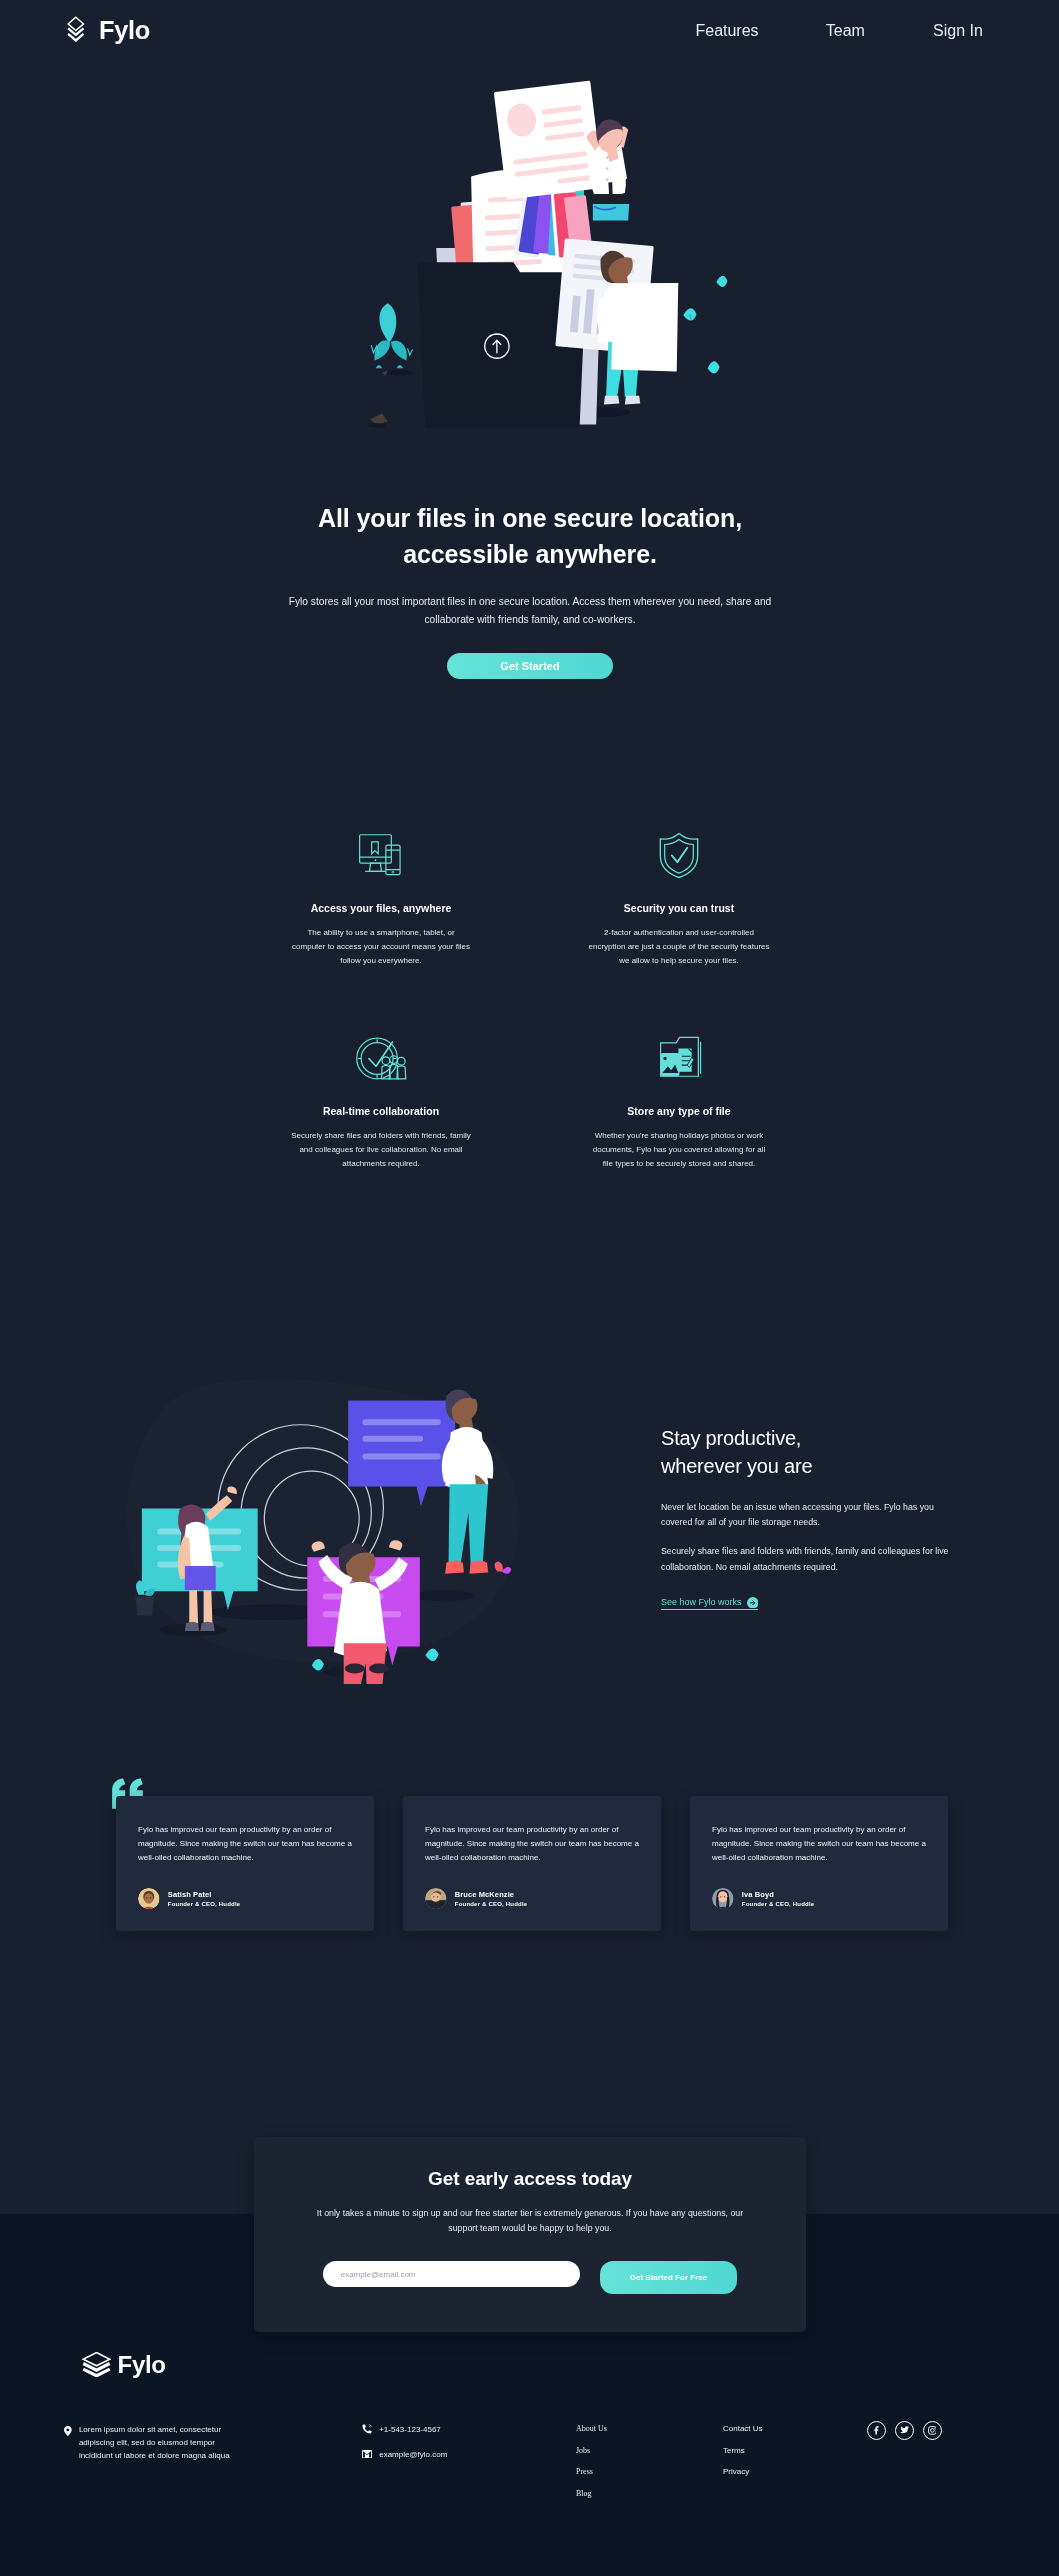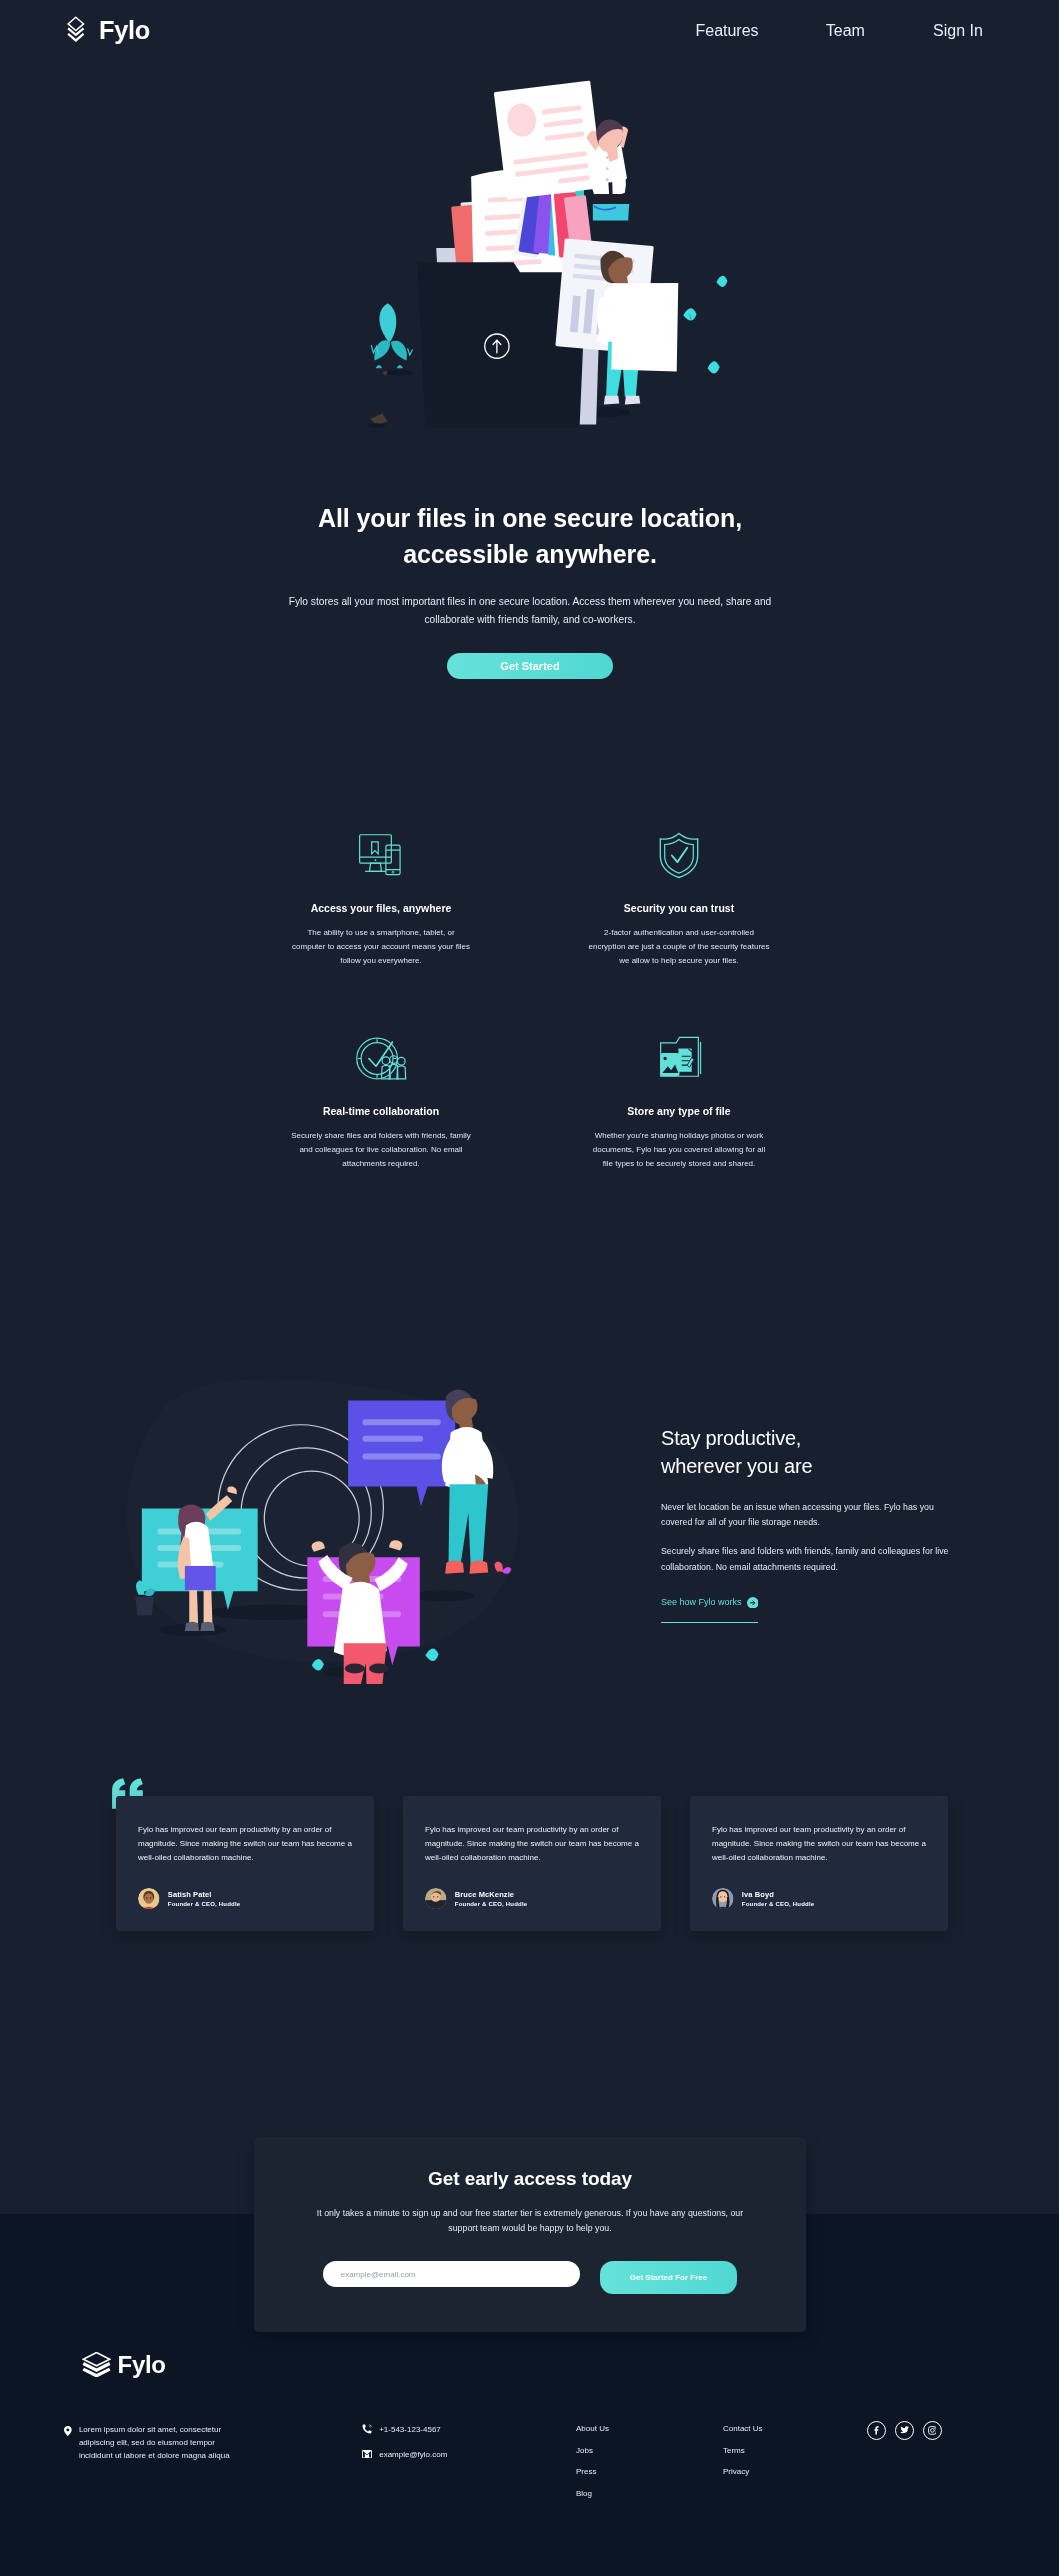--- a/index.html
+++ b/index.html
@@ -75,21 +75,21 @@
   .prod-illo { position: absolute; left: 91px; top: 16.6px; width: 458px; height: 353px; }
   .prod-copy { position: absolute; left: 661px; top: 110px; width: 298px; }
   .prod-title {
     font-size: 20px; font-weight: 400; color: #ffffff; line-height: 1.42; letter-spacing: -0.2px;
   }
   .prod-p { margin-top: 19px; font-size: 8.8px; line-height: 1.72; color: #e6ebf3; }
   .prod-p + .prod-p { margin-top: 14.4px; }
   .prod-link {
     display: inline-flex; align-items: center; gap: 5px; margin-top: 22px;
     color: #62E0D9; font-size: 9px; text-decoration: none;
-    border-bottom: 0.8px solid #62E0D9; padding-bottom: 14px;
+    border-bottom: 0.8px solid #62E0D9; padding-bottom: 1px;
   }
   .prod-link svg { display: block; }
 
   
   .testimonials { position: absolute; top: 1796px; left: 0; width: 1060px; height: 210px; }
   .quote-mark {
     position: absolute; left: 111px; top: -17.7px; width: 34px; height: 31px; z-index: 1;
   }
   .tcards { position: absolute; left: 116px; top: 0; display: flex; gap: 29px; z-index: 2; }
   .tcard {
@@ -142,21 +142,21 @@
     display: flex; gap: 7.2px;
   }
   .f-address .ficon { flex: none; margin-top: 1.7px; }
   .f-address p { font-size: 8px; line-height: 1.62; color: #e7ecf4; }
 
   .f-contact { position: absolute; left: 362px; top: 0; }
   .f-contact .frow { display: flex; align-items: center; gap: 7.2px; margin-bottom: 15.5px; }
   .f-contact .frow span { font-size: 8px; color: #e7ecf4; }
 
   .f-links { position: absolute; top: 0; display: flex; flex-direction: column; gap: 12.7px; }
-  .f-links.col1 { left: 576px; }
+  .f-links.col1 { left: 576px; font-family: Liberation Serif, serif; }
   .f-links.col2 { left: 723px; }
   .f-links a { font-size: 8px; color: #e7ecf4; text-decoration: none; }
 
   .f-social { position: absolute; left: 867px; top: -3.3px; display: flex; gap: 8.8px; }
   .f-social a {
     width: 19px; height: 19px; border-radius: 50%; border: 0.8px solid #ffffff;
     display: flex; align-items: center; justify-content: center; text-decoration: none;
   }
   .f-social svg { display: block; }
 </style>

